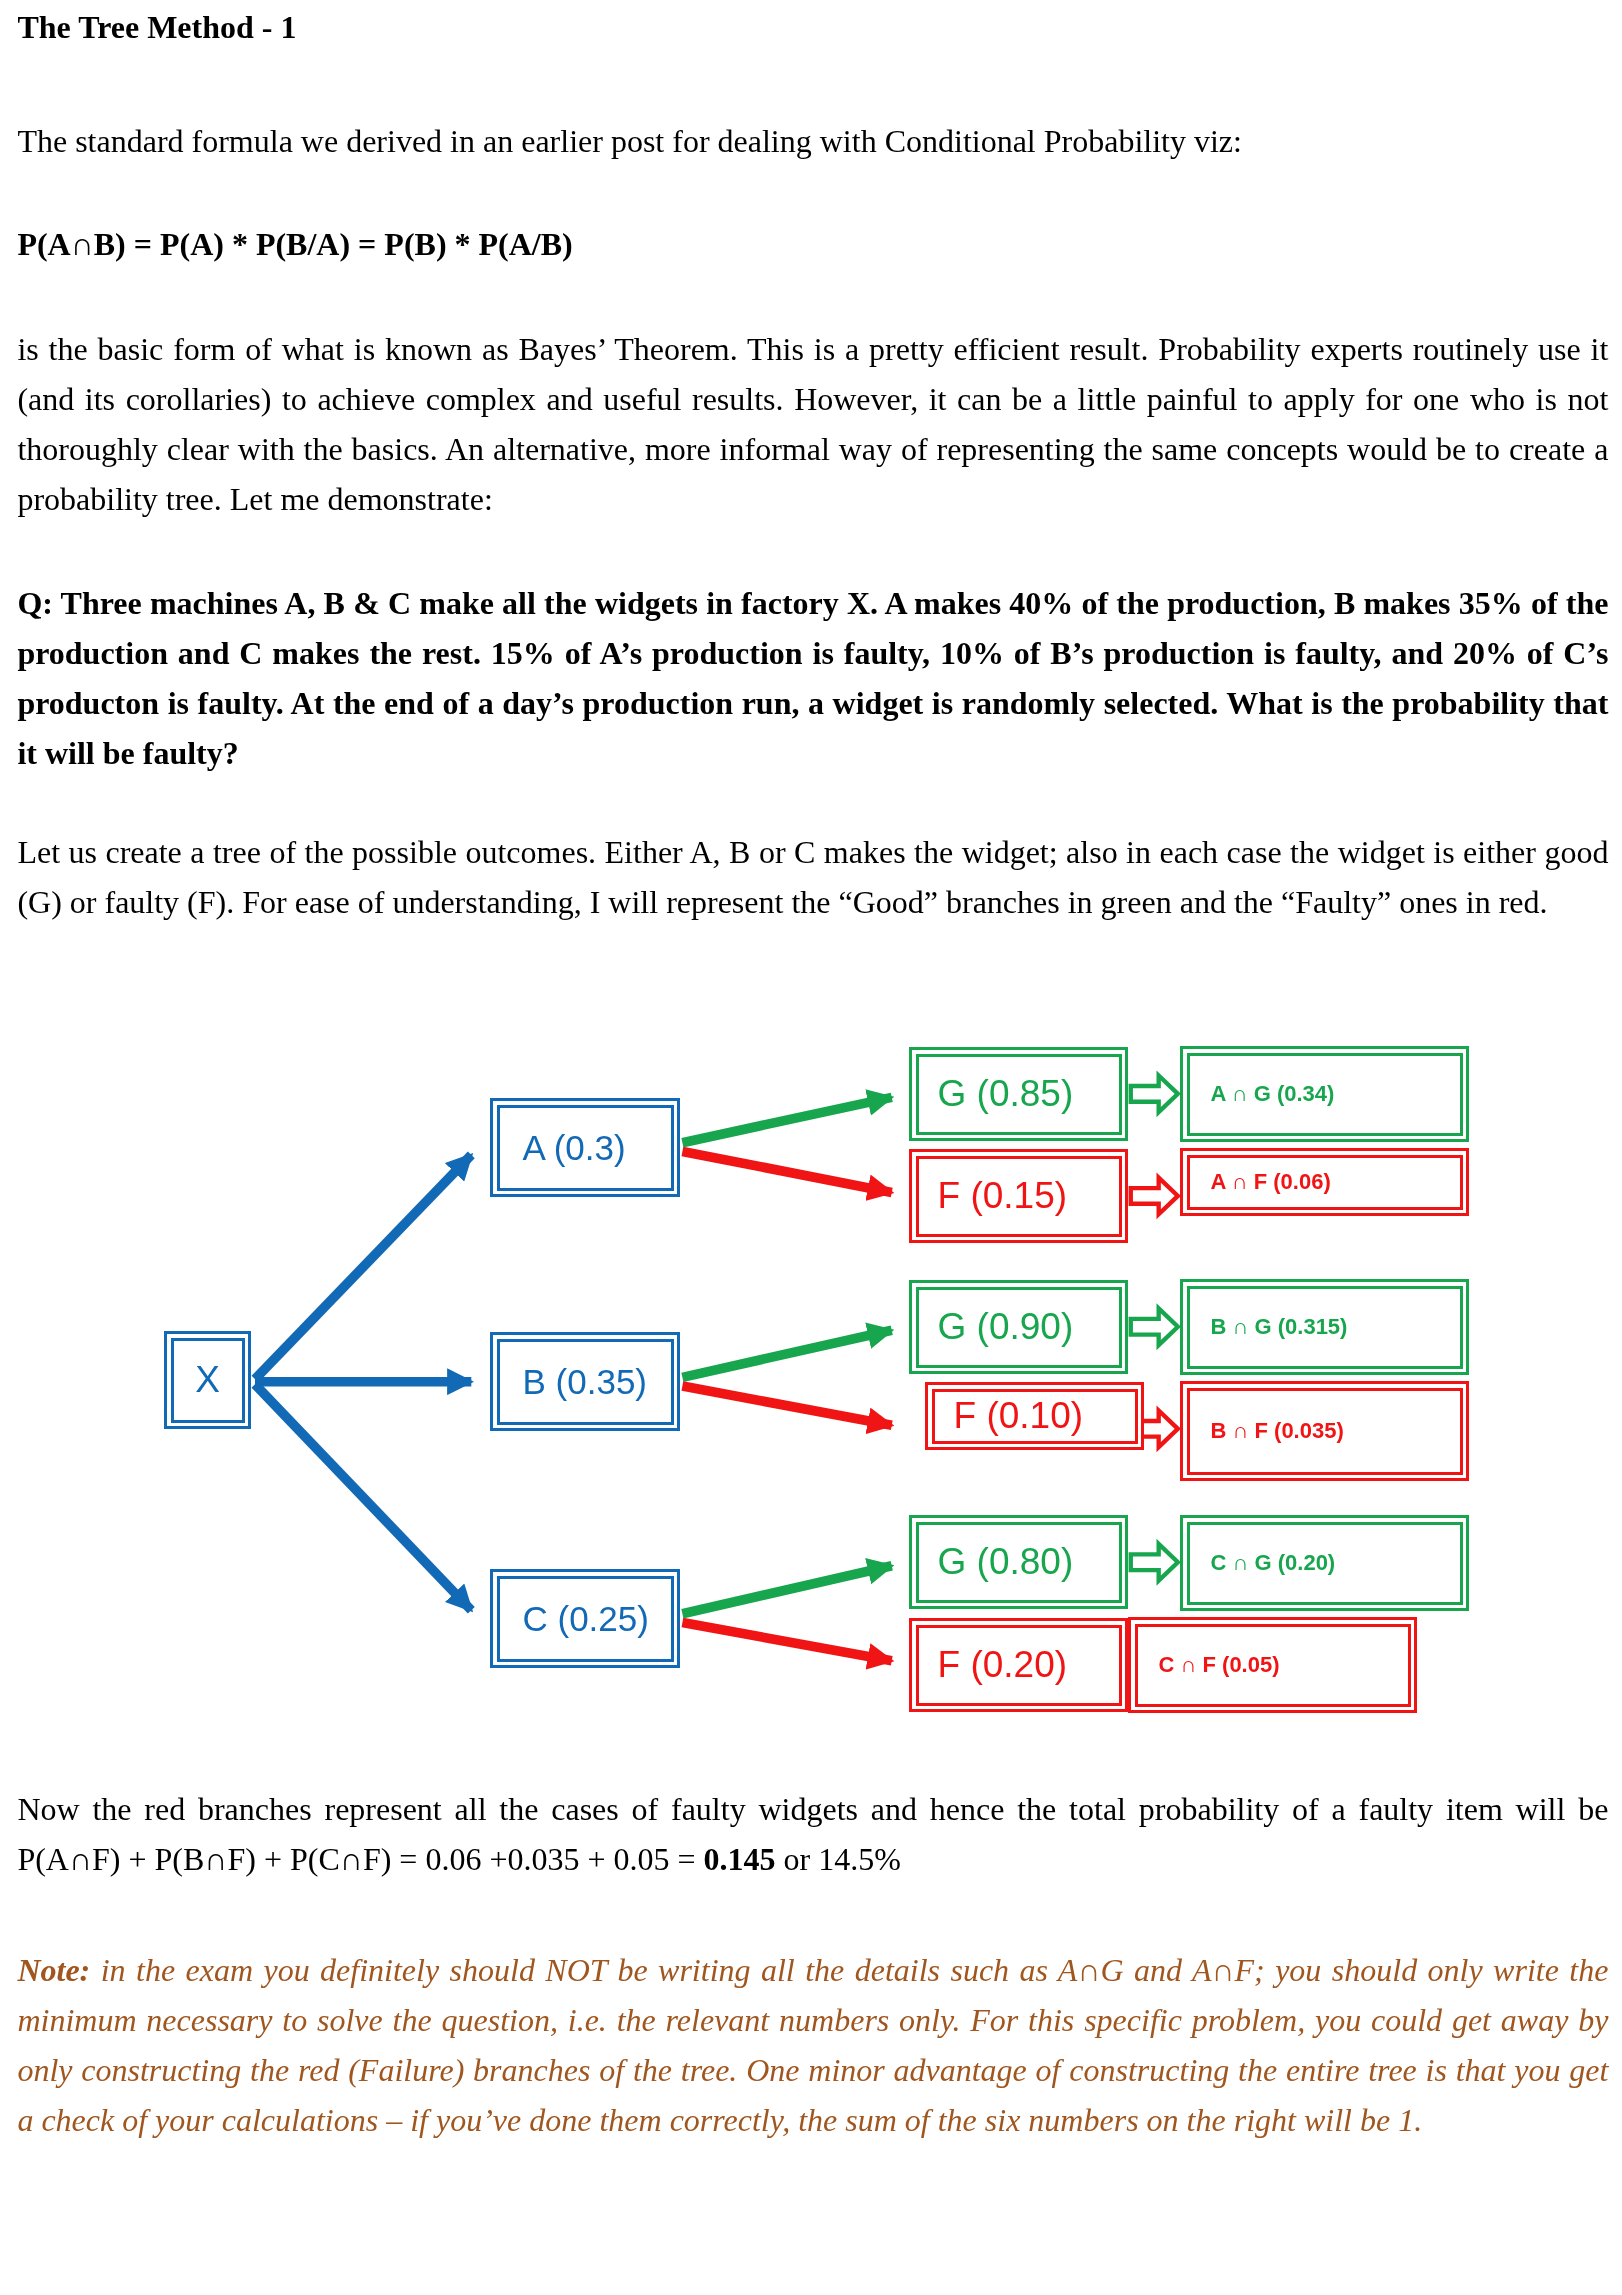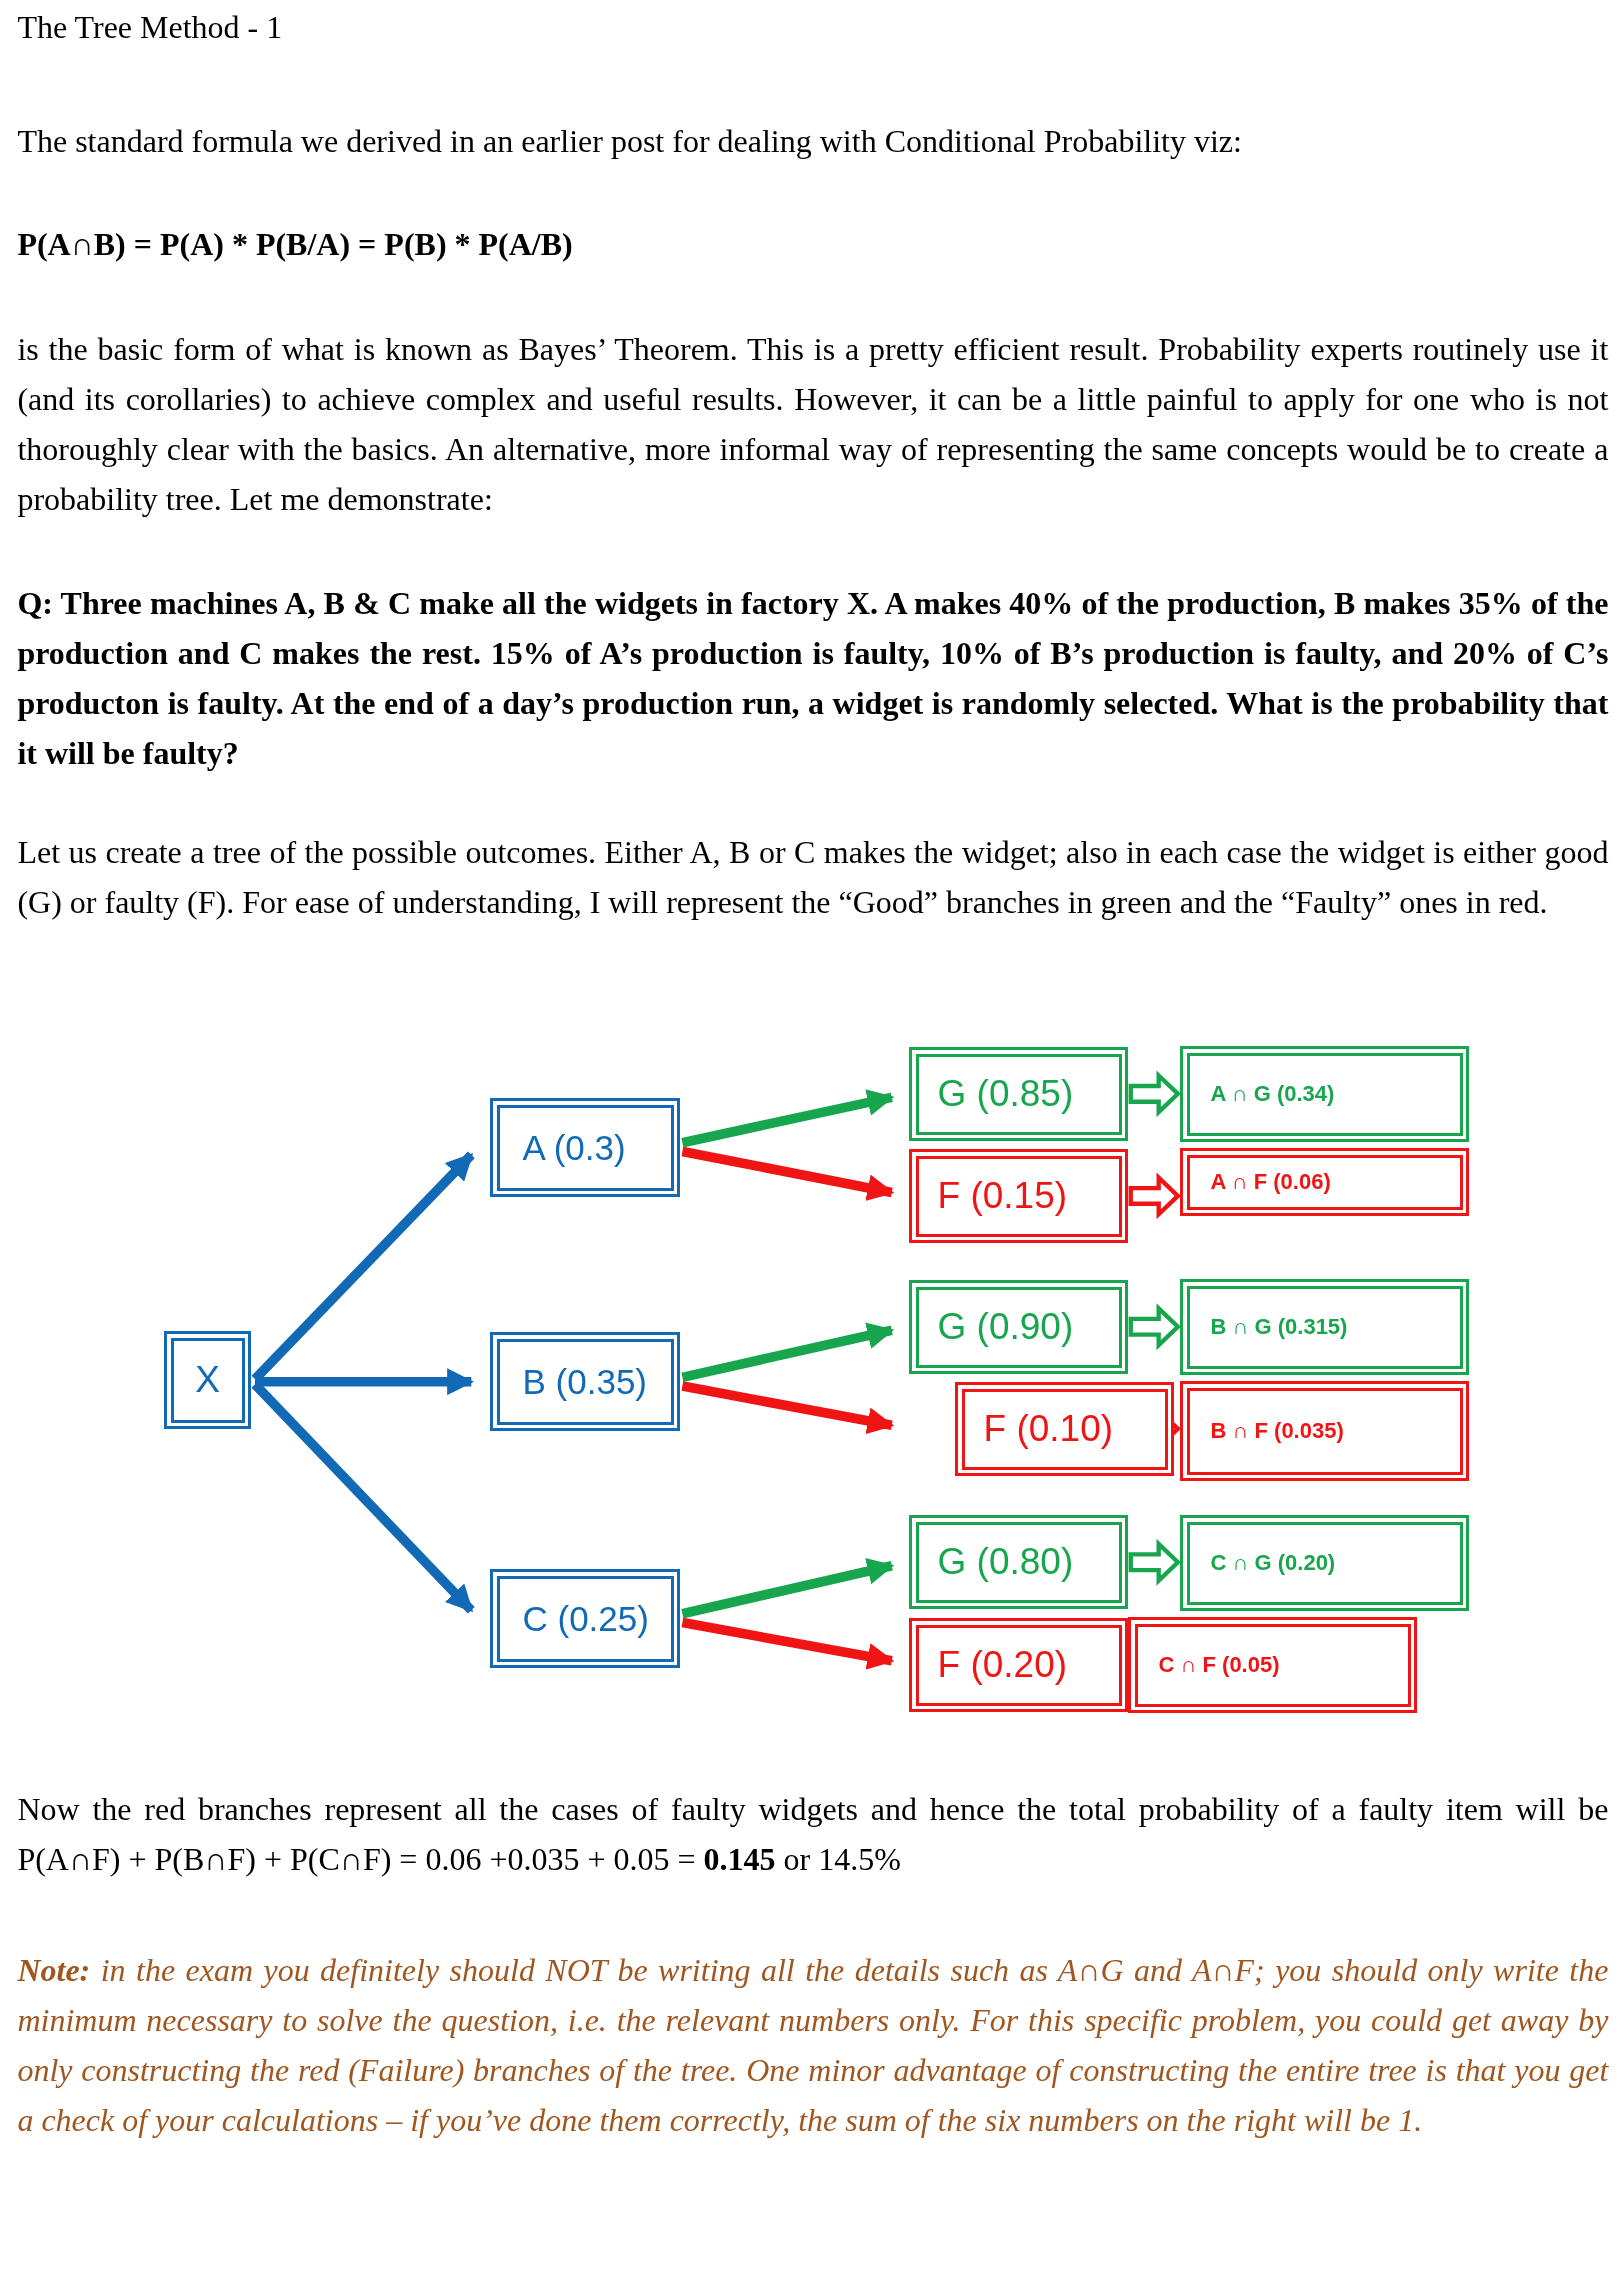--- a/index.html
+++ b/index.html
@@ -1,20 +1,20 @@
 <!DOCTYPE html>
 <html style="font-size:14px"><head>
 <meta charset="utf-8">
 <style>
   html,body{margin:0;padding:0;background:#ffffff;}
   body{width:1623px;height:2295px;position:relative;overflow:hidden;
        font-family:"Liberation Serif","DejaVu Serif",serif;color:#000;}
   .para{position:absolute;left:17.4px;width:1591px;font-size:32px;line-height:50px;
         text-align:justify;}
-  .title{font-weight:normal;text-align:left;}
+  .title{font-weight:bold;text-align:left;}
   .bold{font-weight:bold;}
   .formula{font-weight:bold;text-align:left;}
   .question{font-weight:bold;}
   .note{color:#A0561F;font-style:italic;}
   
   .diagram-layer{position:absolute;left:0;top:0;width:1623px;height:2295px;pointer-events:none;}
   .blue{--c:#1269B5;}
   .green{--c:#17A64D;}
   .red{--c:#F01414;}
   .dbox{position:absolute;box-sizing:border-box;border:3.5px solid var(--c);
@@ -118,21 +118,21 @@
   <div class="dbox-in">
       <span class="lbl leaf-lbl">F (0.15)</span>
     </div>
 </div>
 
 <div class="dbox green" style="left:909px;top:1280px;width:219px;height:94px;">
   <div class="dbox-in">
       <span class="lbl leaf-lbl">G (0.90)</span>
     </div>
 </div>
-<div class="dbox red" style="left:955px;top:1382px;width:219px;height:94px;">
+<div class="dbox red" style="left:925px;top:1382px;width:219px;height:68px;">
   <div class="dbox-in">
       <span class="lbl leaf-lbl">F (0.10)</span>
     </div>
 </div>
 
 <div class="dbox green" style="left:909px;top:1515px;width:219px;height:94px;">
   <div class="dbox-in">
       <span class="lbl leaf-lbl">G (0.80)</span>
     </div>
 </div>

